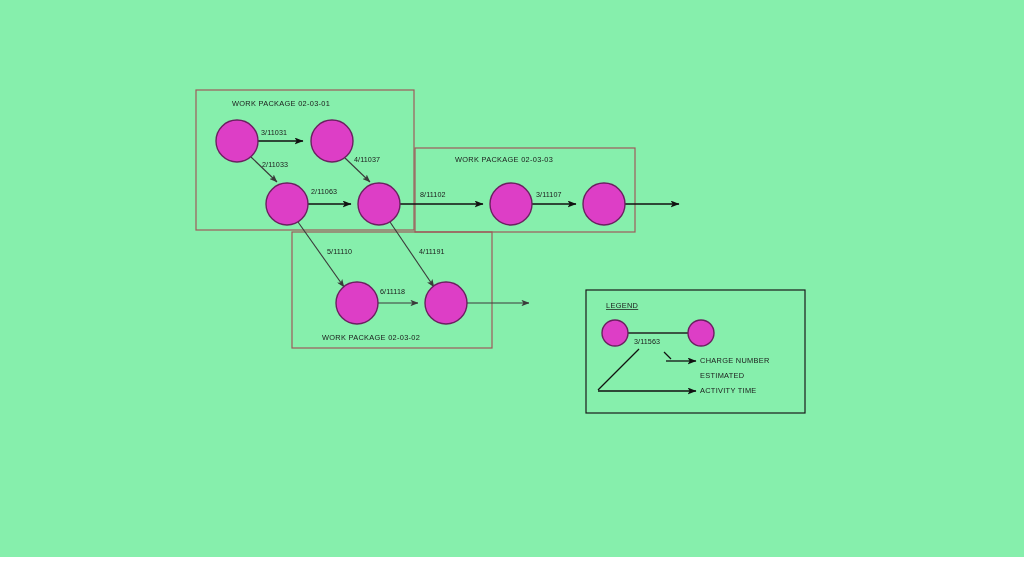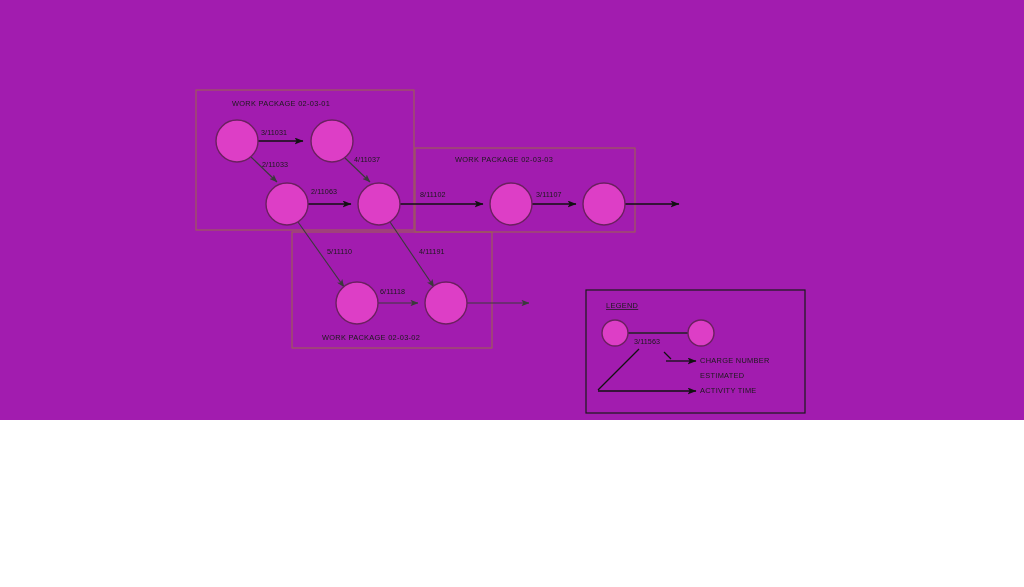--- a/index.html
+++ b/index.html
@@ -6,22 +6,22 @@
     margin: 0;
     padding: 0;
     background: #ffffff;
   }
   body {
     font-family: "Liberation Sans", sans-serif;
   }
   #canvas {
     position: relative;
     width: 1024px;
-    height: 420px;
-    background: #a21caf;
+    height: 557px;
+    background: #86efac;
     overflow: hidden;
   }
   #diagram-svg {
     position: absolute;
     left: 0;
     top: 0;
     width: 1024px;
     height: 587px;
   }
   .wp-box {

